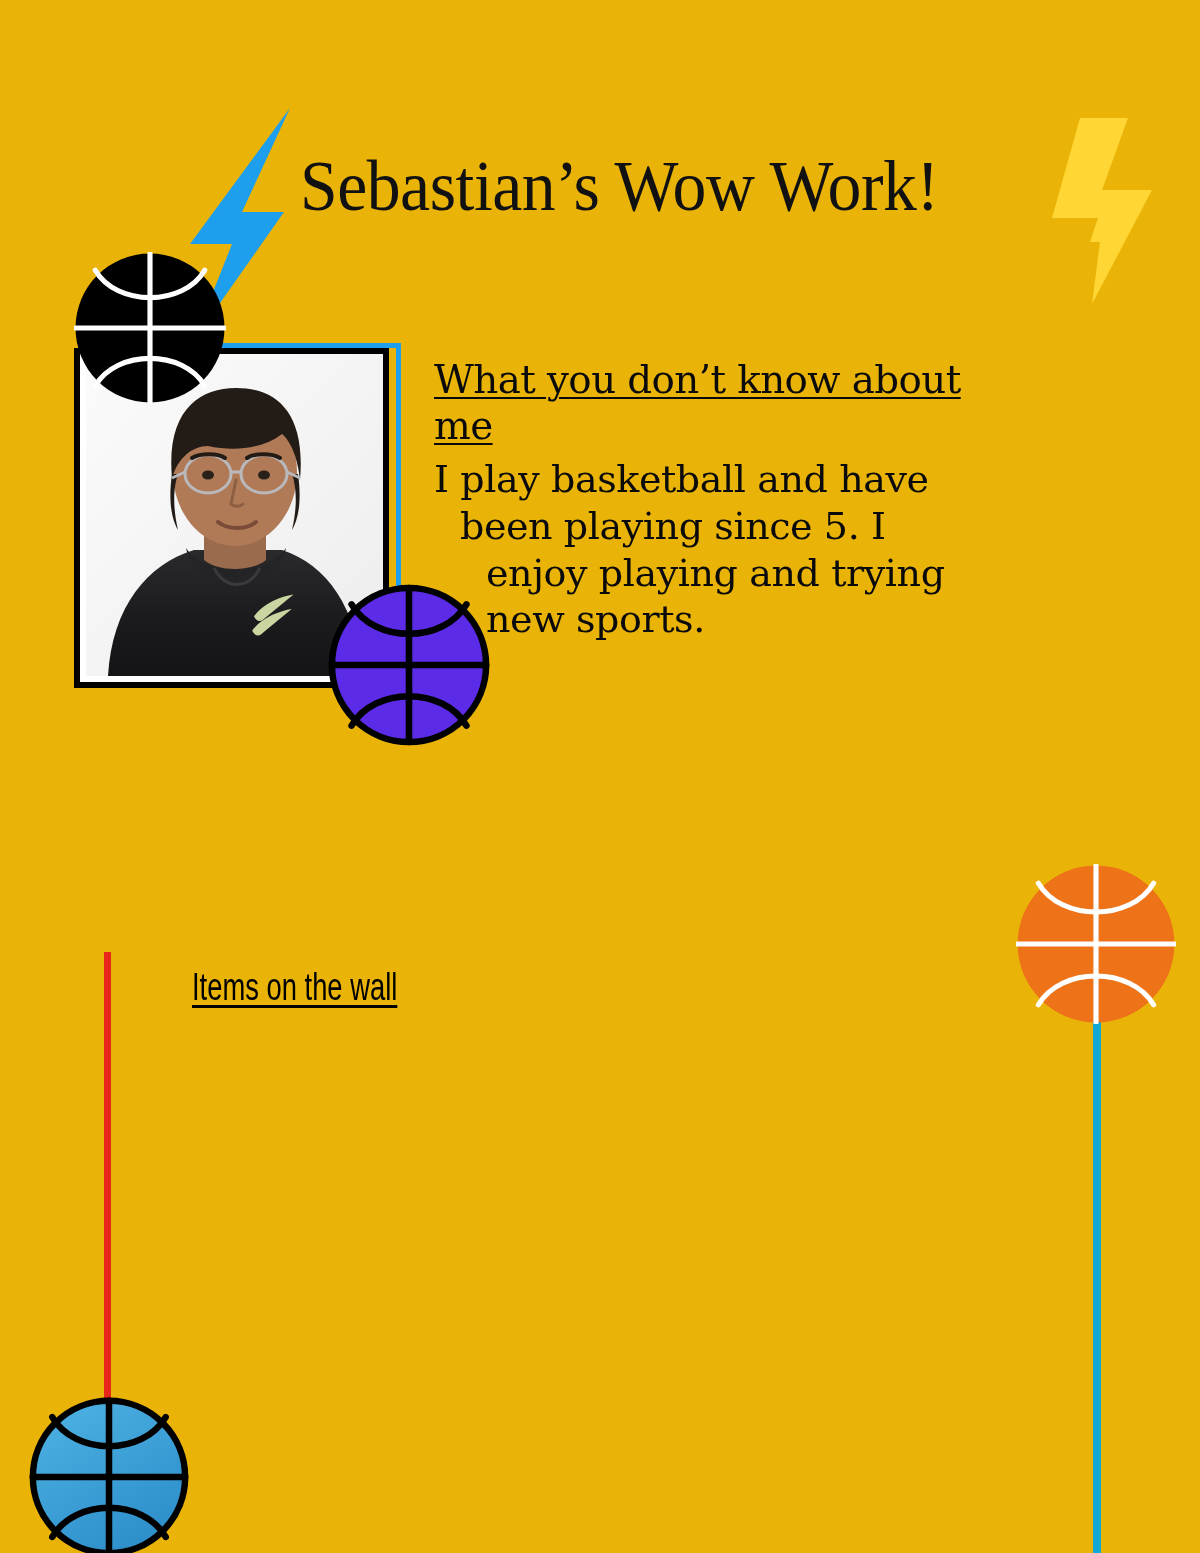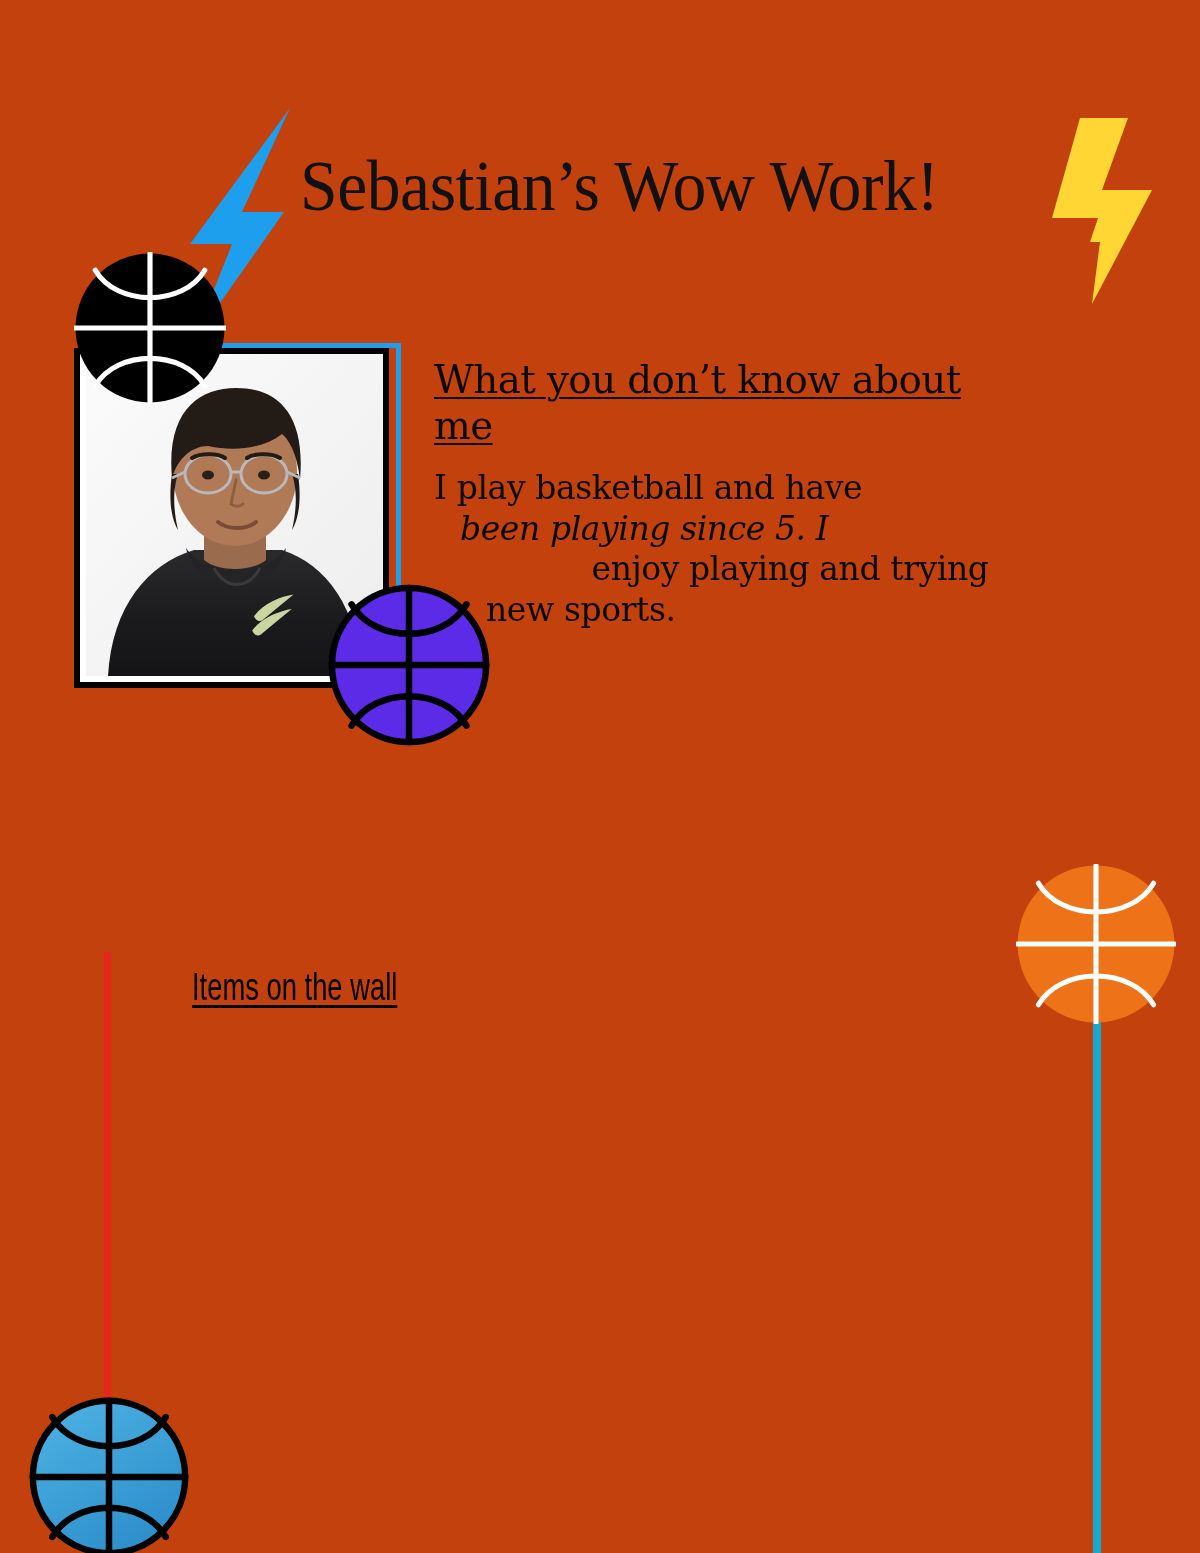--- a/index.html
+++ b/index.html
@@ -8,21 +8,21 @@
     padding: 0;
     background: #ffffff;
   }
   body {
     font-family: "Liberation Sans", sans-serif;
   }
   #page {
     position: relative;
     width: 1200px;
     height: 1553px;
-    background: #c2410c;
+    background: #eab308;
     overflow: hidden;
   }
 
   
   #title {
     position: absolute;
     left: 300px;
     top: 150px;
     width: 740px;
     font-family: "Liberation Serif", "DejaVu Serif", serif;
@@ -120,28 +120,28 @@
     font-size: 40px;
     line-height: 1.14;
     text-decoration: underline;
     text-underline-offset: 4px;
     text-decoration-thickness: 2px;
     letter-spacing: -0.6px;
     transform: scaleX(0.97);
     transform-origin: left top;
   }
   #about-body {
-    margin-top: 20px;
-    font-size: 33px;
+    margin-top: 8px;
+    font-size: 38px;
     line-height: 1.23;
     letter-spacing: -0.4px;
   }
   #about-body .l1 { display:block; }
-  #about-body .l2 { display:block; padding-left: 26px; font-style: italic; }
-  #about-body .l3 { display:block; padding-left: 52px; text-align: center; }
+  #about-body .l2 { display:block; padding-left: 26px; }
+  #about-body .l3 { display:block; padding-left: 52px; }
   #about-body .l4 { display:block; padding-left: 52px; }
 
   
   #items-block {
     position: absolute;
     left: 192px;
     top: 968px;
     width: 830px;
     z-index: 6;
     color: #000000;

